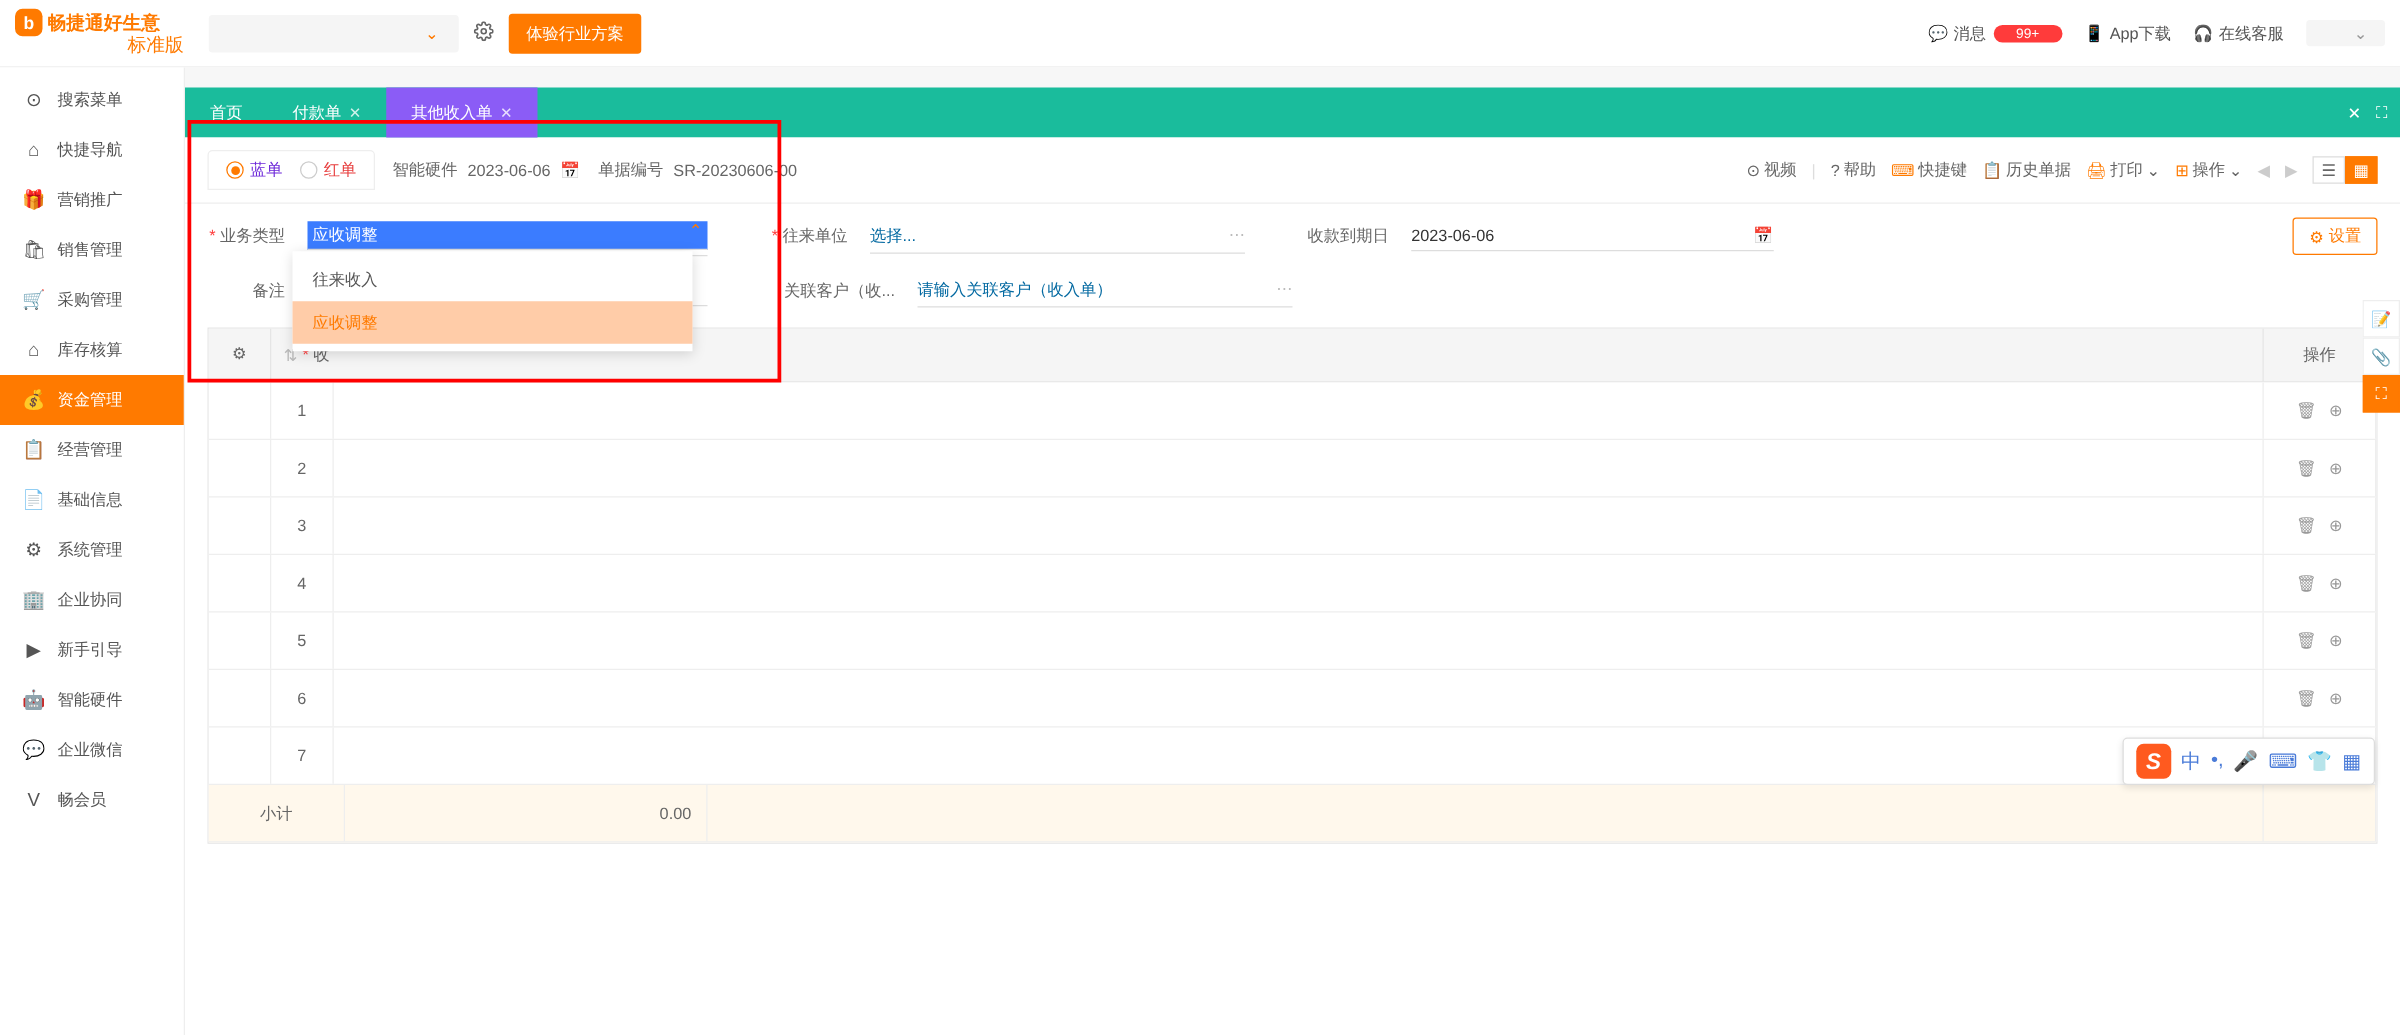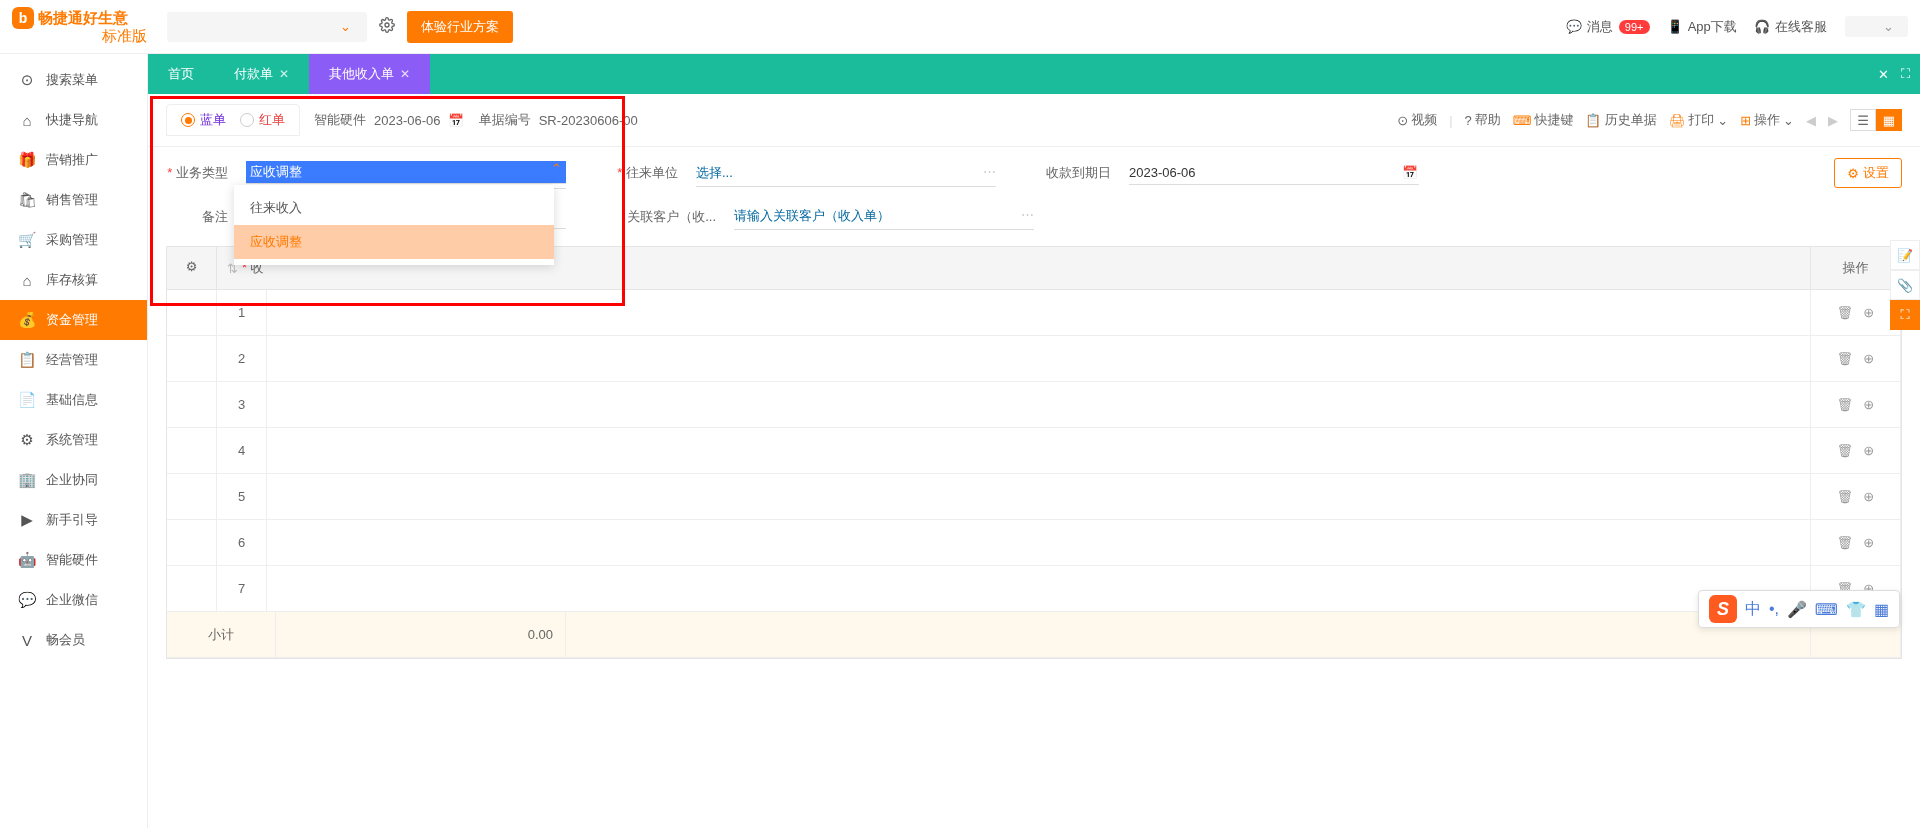--- a/index.html
+++ b/index.html
@@ -10,35 +10,35 @@
 .logo-area { display: flex; flex-direction: column; justify-content: center; width: 135px; }
 .logo-main { display: flex; align-items: center; gap: 4px; color: #ff7a00; font-weight: bold; font-size: 15px; }
 .logo-icon { width: 22px; height: 22px; background: #ff7a00; border-radius: 6px; display: flex; align-items: center; justify-content: center; color: #fff; font-size: 14px; }
 .logo-sub { color: #ff7a00; font-size: 15px; margin-top: -2px; text-align: right; }
 .org-selector { display: flex; align-items: center; gap: 10px; margin-left: 20px; background: #f5f5f5; color: #999; padding: 4px 16px; border-radius: 3px; min-width: 200px; height: 30px; }
 .org-chevron { color: #ff7a00; margin-left: auto; }
 .gear-btn { margin-left: 12px; color: #666; cursor: pointer; }
 .trial-btn { margin-left: 12px; background: #ff7a00; color: #fff; border: none; padding: 7px 14px; border-radius: 3px; cursor: pointer; font-size: 13px; }
 .top-right { margin-left: auto; display: flex; align-items: center; gap: 18px; color: #555; }
 .top-right-item { display: flex; align-items: center; gap: 4px; cursor: pointer; }
-.badge { background: #ff3b3b; color: #fff; border-radius: 10px; padding: 1px 6px; font-size: 11px; margin-left: 2px; }
+.badge { background: #ff3b3b; color: #fff; border-radius: 10px; padding: 1px 18px; font-size: 11px; margin-left: 2px; }
 .avatar-area { display: flex; align-items: center; gap: 6px; background: #f5f5f5; padding: 3px 14px; border-radius: 3px; color: #999; }
 
 
 .layout { display: flex; height: calc(100vh - 54px); }
 
 
 .sidebar { width: 148px; border-right: 1px solid #eee; background: #fff; padding-top: 6px; }
 .sidebar-item { display: flex; align-items: center; gap: 10px; padding: 11px 18px; color: #555; cursor: pointer; }
 .sidebar-item.active { background: #ff7a00; color: #fff; }
 .sidebar-icon { width: 18px; text-align: center; font-size: 15px; }
 
 
 .content { flex: 1; display: flex; flex-direction: column; background: #f7f7f7; position: relative; }
-.tab-bar { background: #1abc9c; height: 40px; display: flex; align-items: stretch; color: #fff; }
+.tab-bar { background: #1abc9c; height: 40px; display: flex; align-items: stretch; color: #fff; margin-top: 16px; }
 .tab { padding: 0 20px; display: flex; align-items: center; gap: 6px; cursor: pointer; position: relative; }
 .tab.active { background: #8b5cf6; }
 .tab-close { font-size: 12px; opacity: 0.8; }
 .tab-actions { margin-left: auto; display: flex; align-items: center; gap: 12px; padding-right: 10px; }
 .tab-action-icon { cursor: pointer; }
 
 
 .page-panel { background: #fff; margin: 0; flex: 1; display: flex; flex-direction: column; }
 .form-toolbar { display: flex; align-items: center; padding: 10px 18px; gap: 14px; border-bottom: 1px solid #eee; }
 .radio-group { display: flex; gap: 14px; border: 1px solid #eee; border-radius: 4px 4px 0 0; padding: 6px 14px; background: #fff; }

